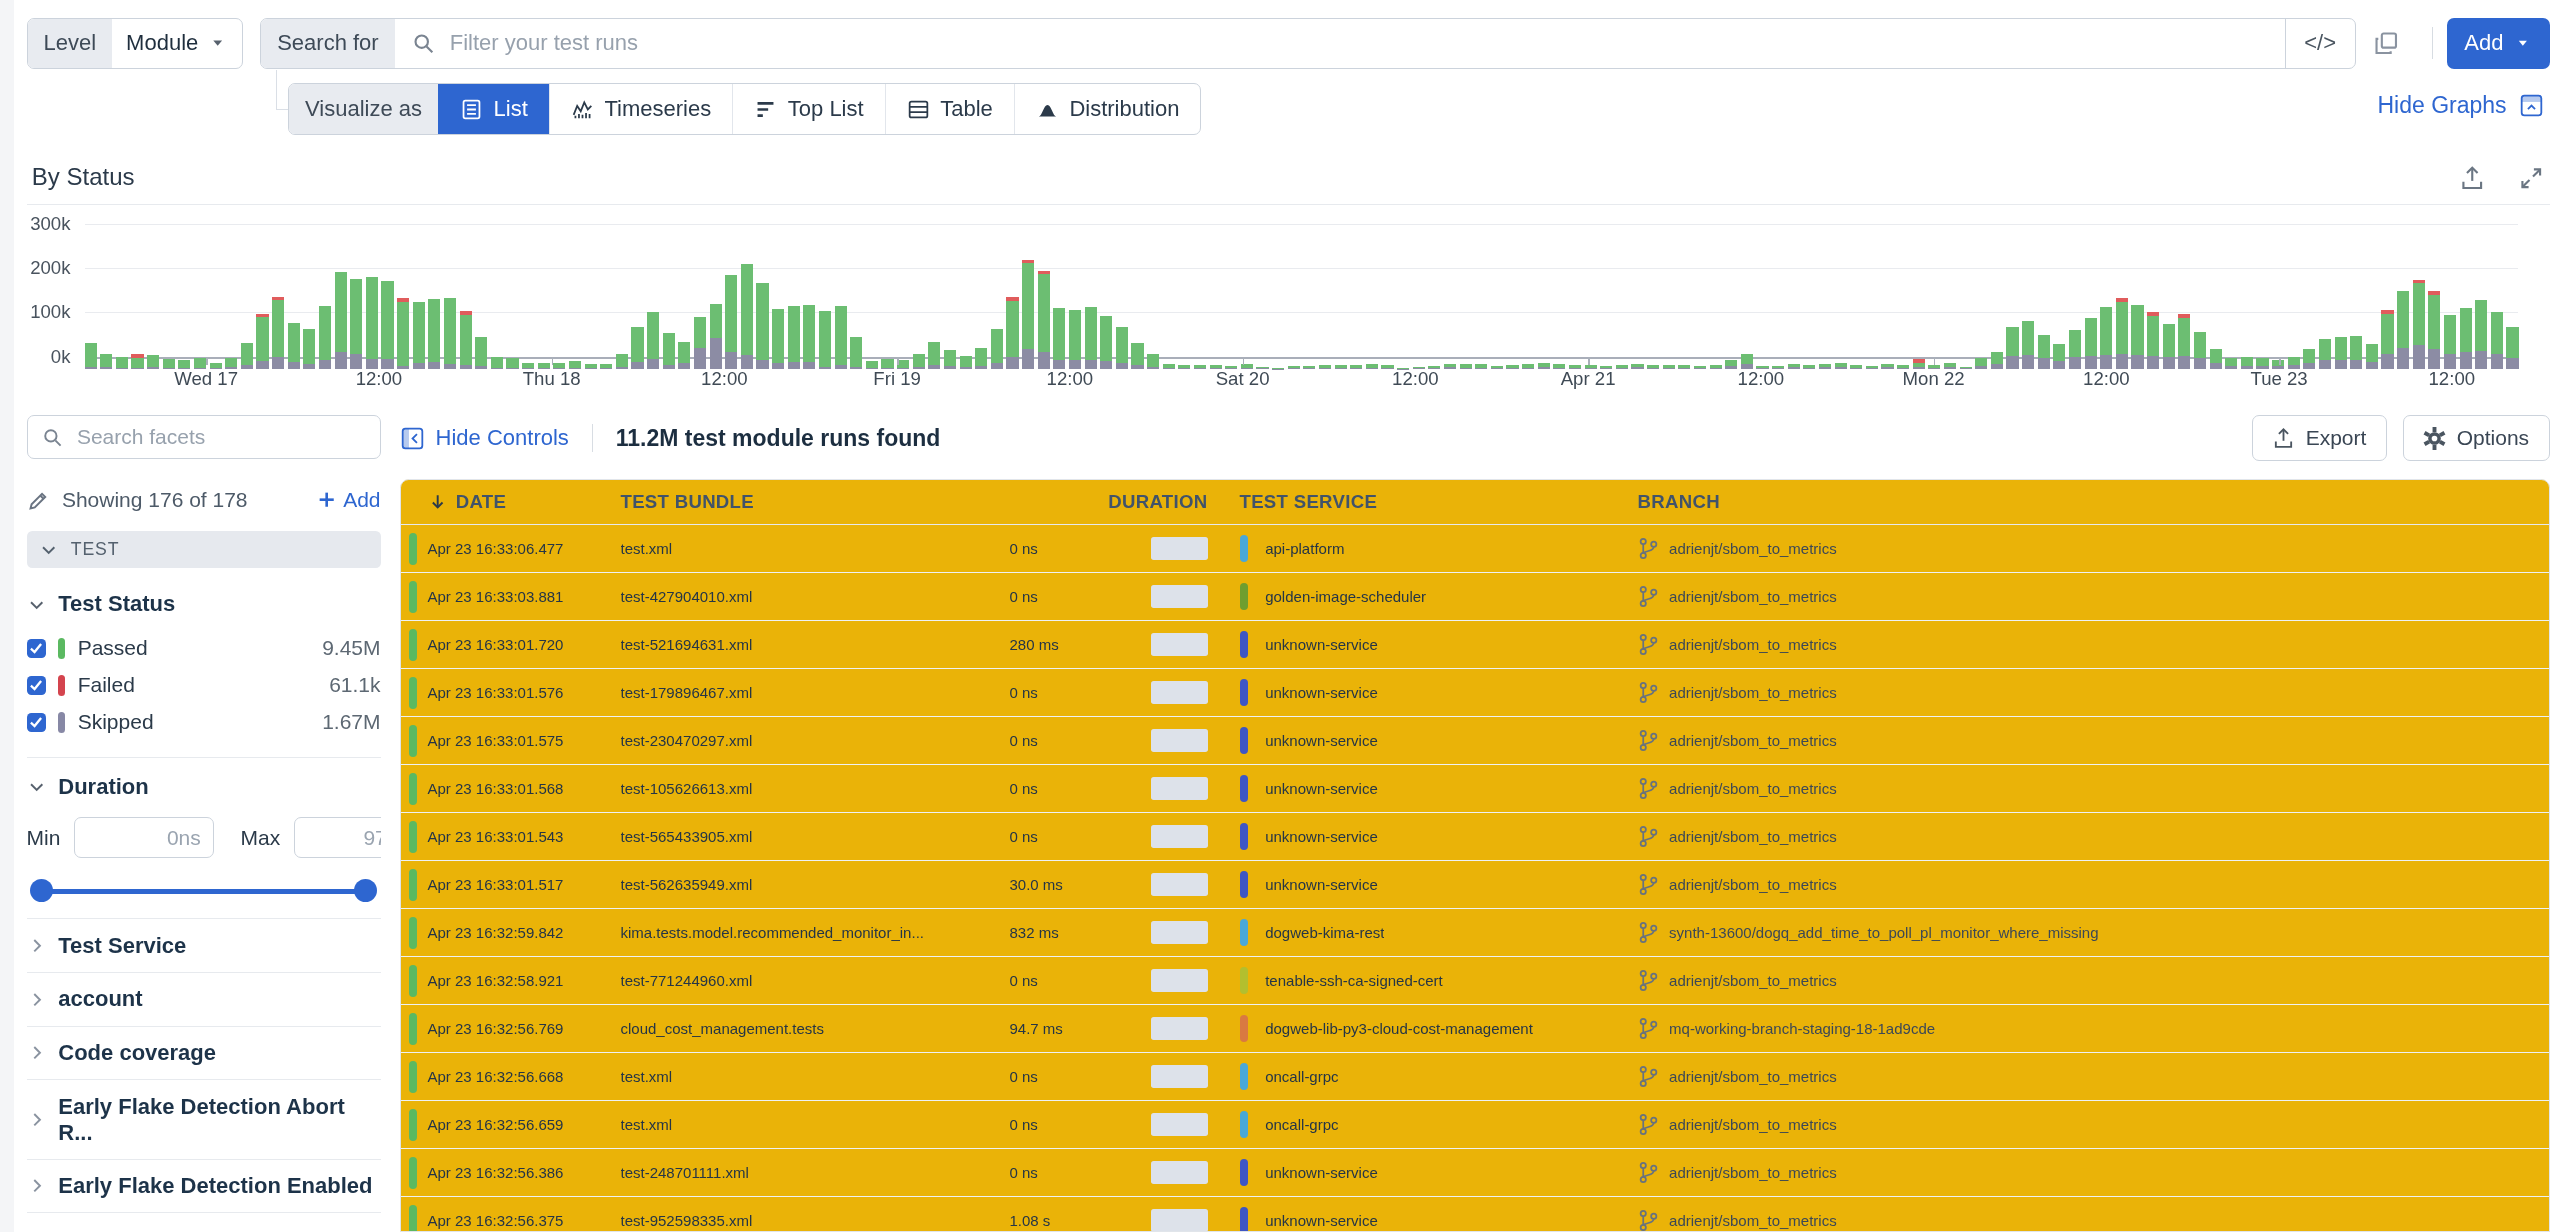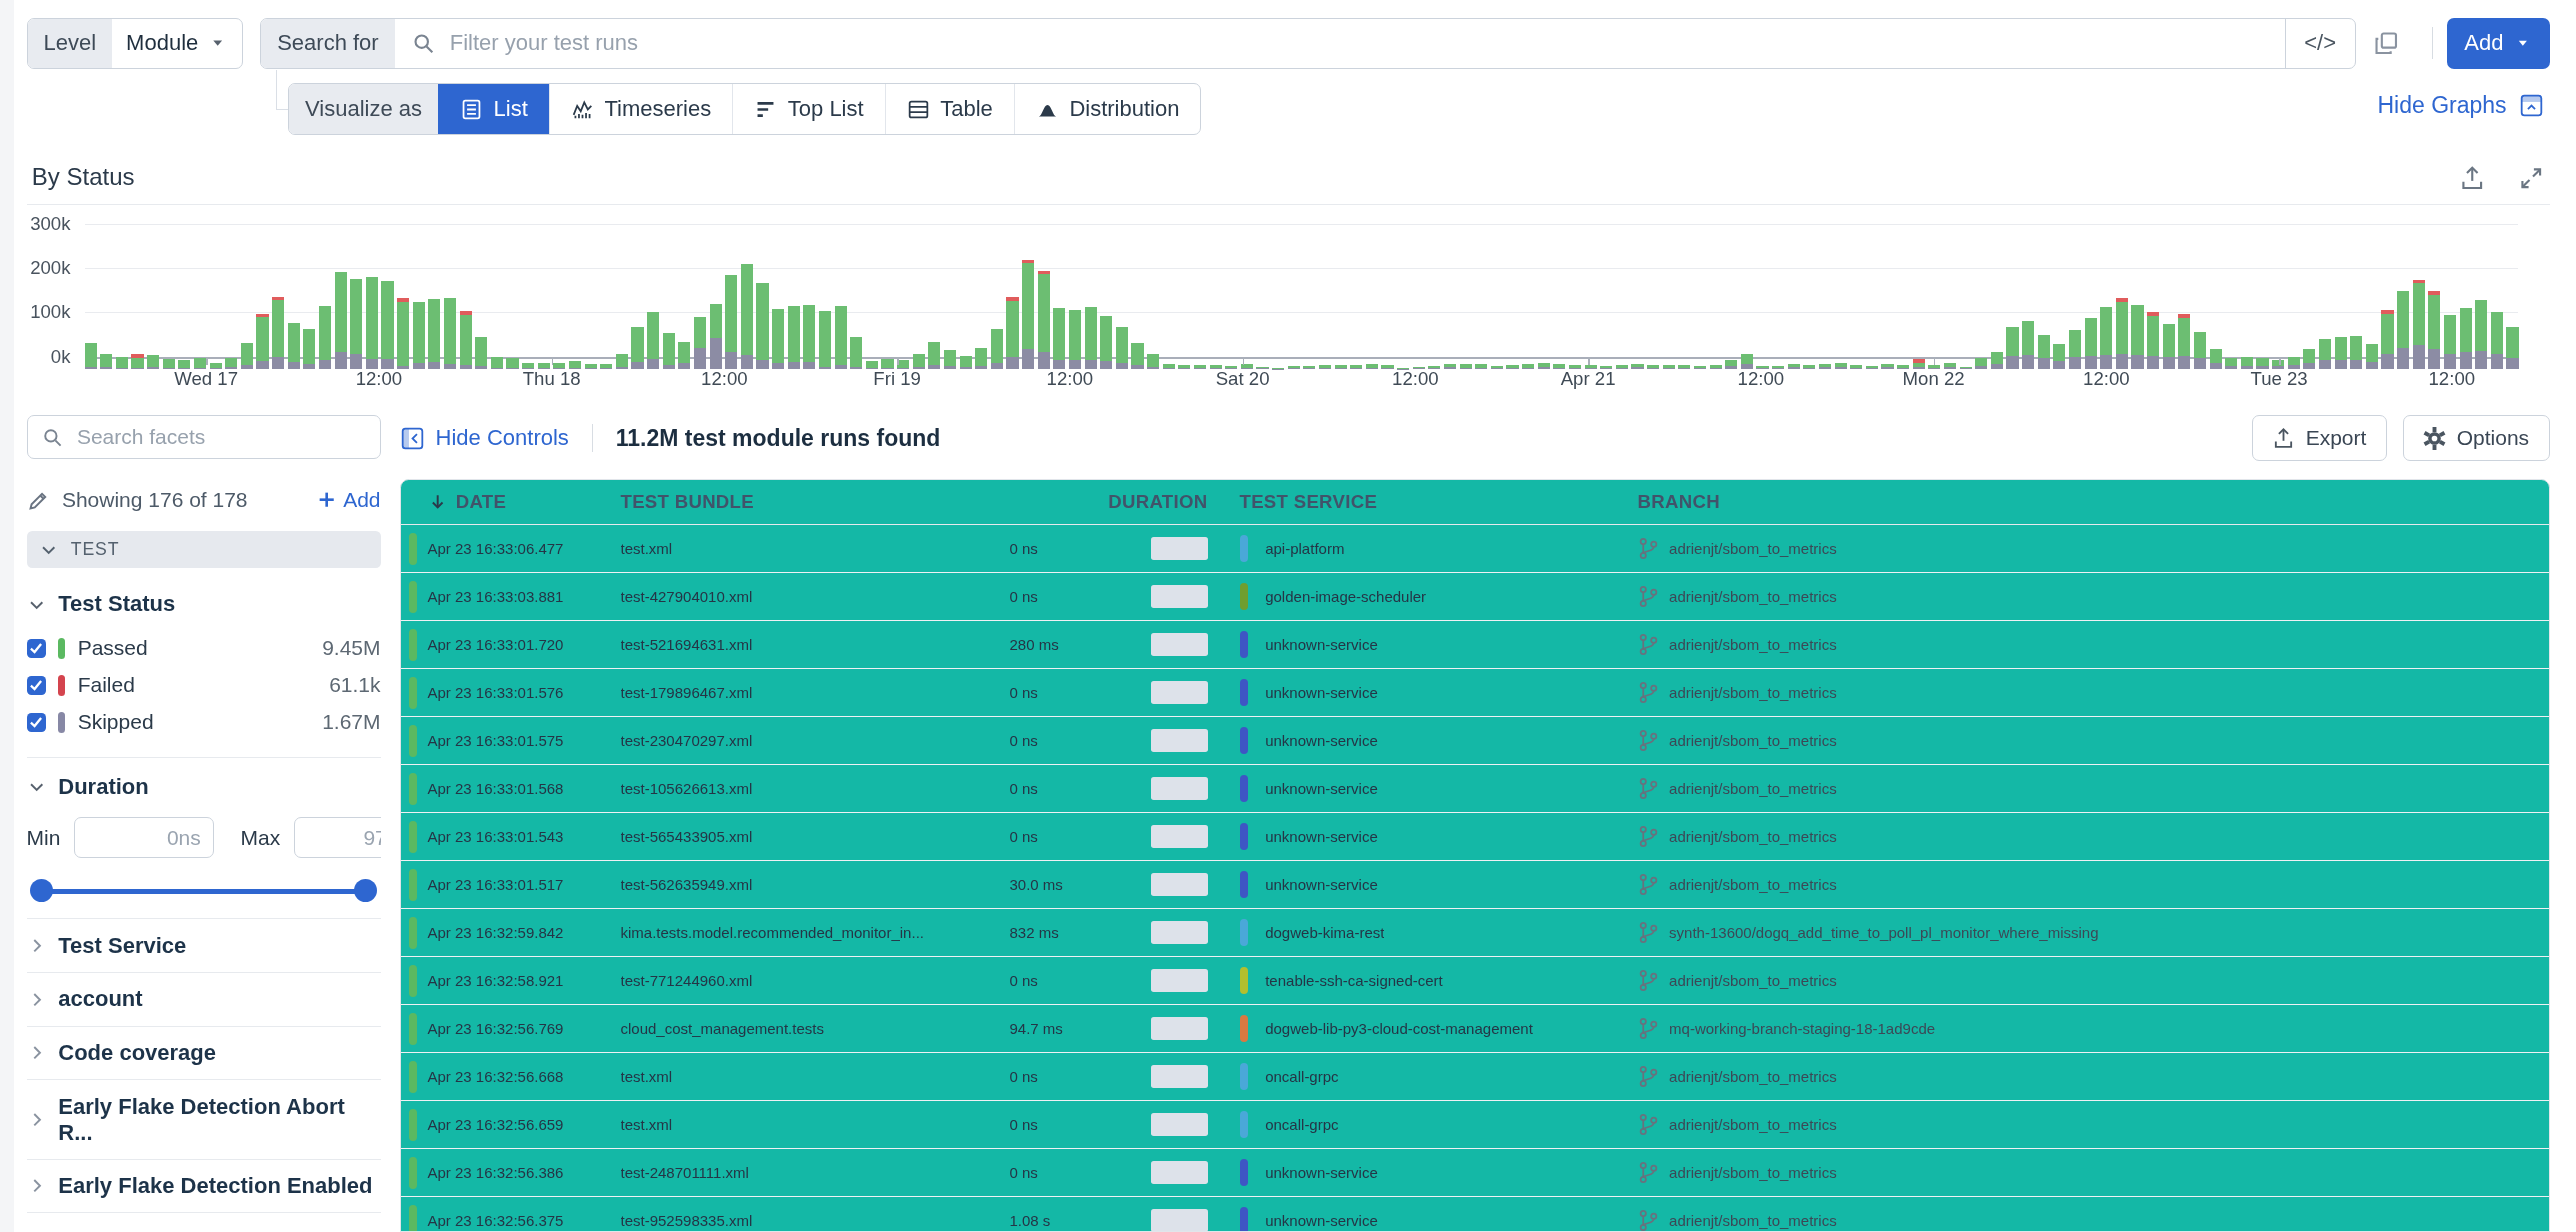--- a/index.html
+++ b/index.html
@@ -72,21 +72,21 @@
 
   
   .results{position:absolute;left:400px;top:415px;right:26.5px;bottom:0;}
   .controls{height:46px;display:flex;align-items:center;}
   .hide-controls{color:#2e66d0;font-size:22px;display:flex;align-items:center;gap:10.6px;cursor:pointer;}
   .ctl-divider{width:0.9px;height:28px;background:#d8dde3;margin:0 23px;}
   .count-text{font-size:23px;font-weight:bold;color:#1c2e40;}
   .ctl-buttons{margin-left:auto;display:flex;gap:16px;}
   .btn{height:44px;border:0.9px solid #ccd3dc;border-radius:7px;background:#fff;display:flex;align-items:center;gap:10.6px;padding:0 19.4px;font-size:21px;color:#3a4654;cursor:pointer;}
 
-  .table{position:absolute;top:64px;left:0;right:0;bottom:0;border:0.9px solid #e1e5ea;border-radius:8.8px 8.8px 0 0;overflow:hidden;background:#14b8a6;}
+  .table{position:absolute;top:64px;left:0;right:0;bottom:0;border:0.9px solid #e1e5ea;border-radius:8.8px 8.8px 0 0;overflow:hidden;background:#eab308;}
   .thead,.trow{display:grid;grid-template-columns:26.5px 193px 389px 106px 124px 398px 1fr;align-items:center;}
   .thead{height:44px;border-bottom:0.9px solid #e6e9ed;font-size:18.6px;font-weight:bold;color:#41536a;letter-spacing:0.3px;}
   .th-date{display:flex;align-items:center;gap:8.8px;grid-column:2;}
   .th-duration{text-align:right;padding-right:32px;grid-column:4 / span 2;}
   .trow{height:47px;border-bottom:0.9px solid #eef1f4;font-size:15px;cursor:pointer;}
   .row-pill{width:8px;height:32px;border-radius:4.4px;margin-left:8px;}
   .cell-bundle{white-space:nowrap;overflow:hidden;text-overflow:ellipsis;padding-right:17.7px;}
   .cell-duration{white-space:nowrap;}
   .bar-ph{width:57px;height:23px;background:#dde2ea;border-radius:2.7px;margin-left:35px;}
   .cell-service{display:flex;align-items:center;gap:17.7px;overflow:hidden;}

